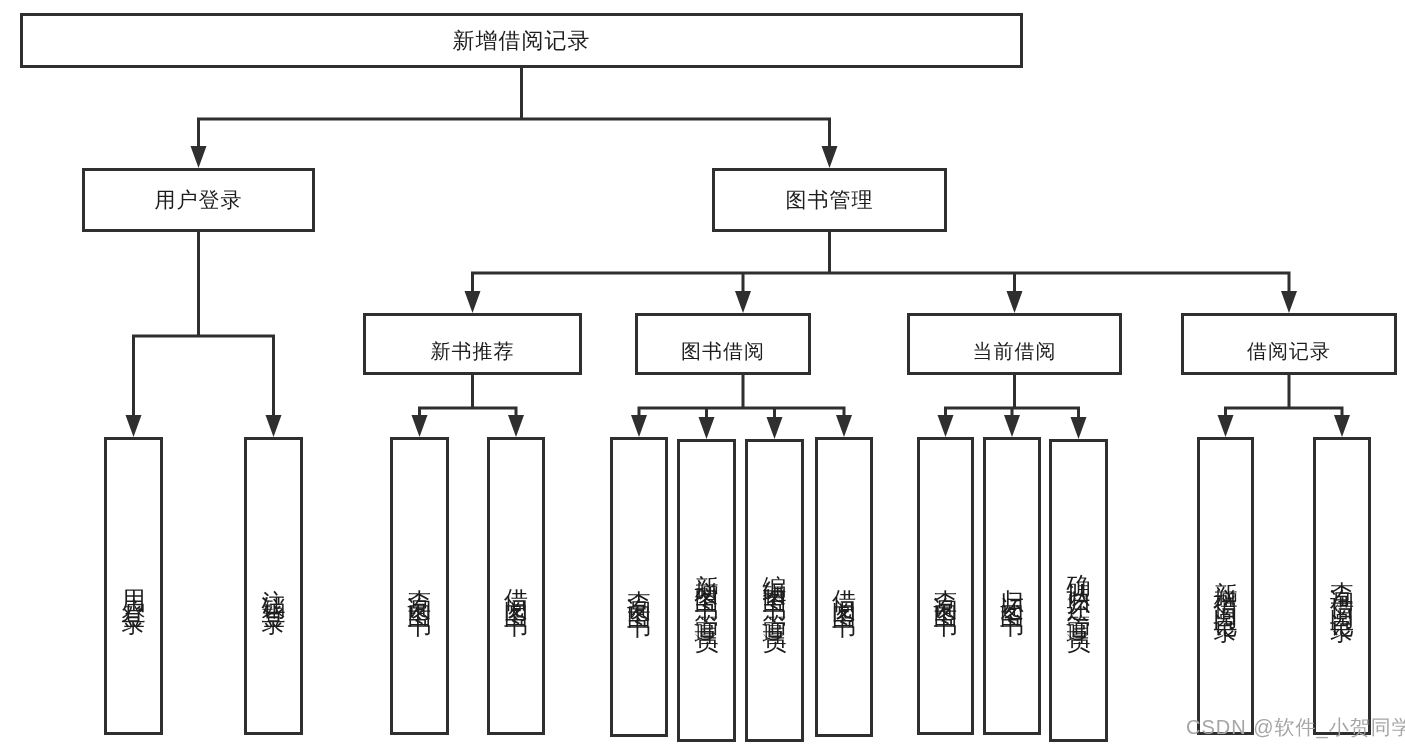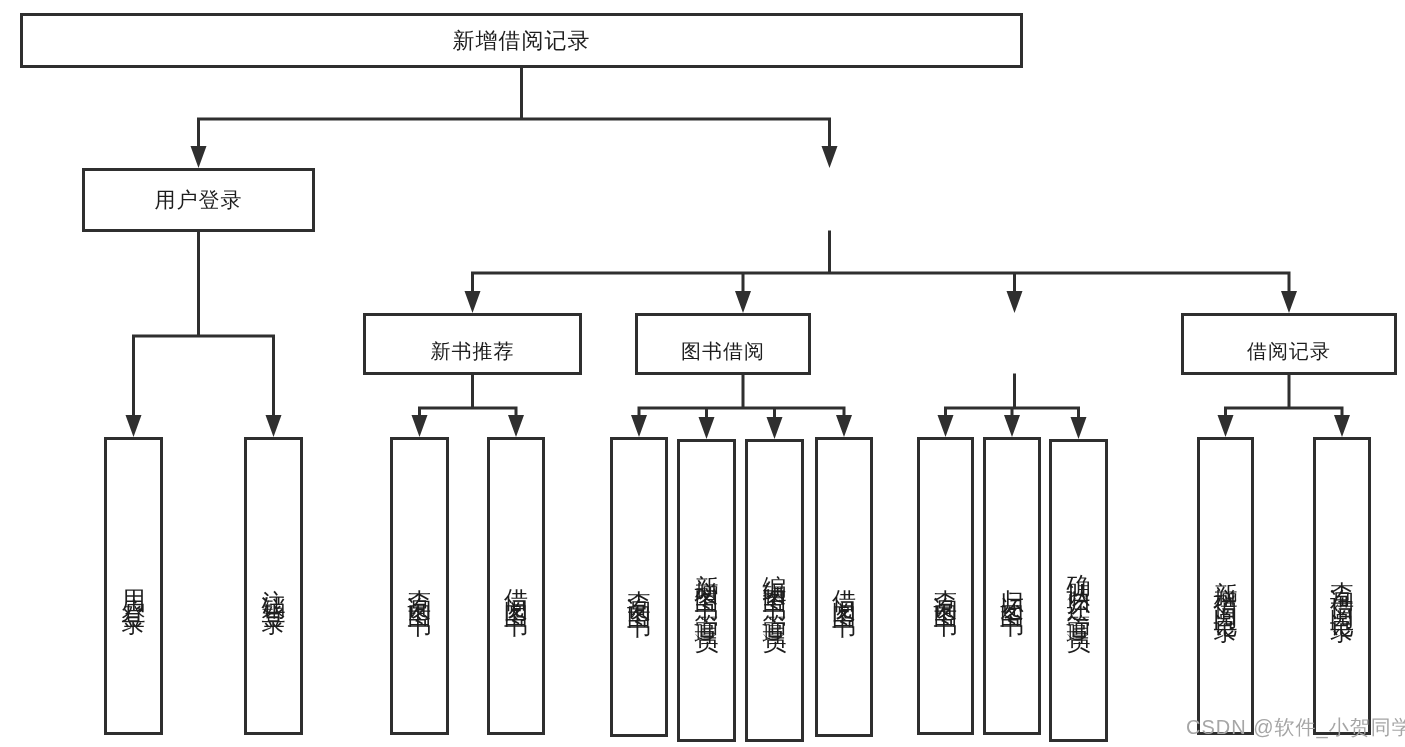--- a/index.html
+++ b/index.html
@@ -85,26 +85,32 @@
     "></path>
   </svg>
 
   <div class="box root" style="left:20px;top:13px;width:1003px;height:55px">
     <span>新增借阅记录</span>
   </div>
 
   <div class="box lvl2" style="left:82px;top:168px;width:233px;height:64px">
     <span>用户登录</span>
   </div>
+  <div class="box lvl2" style="left:712px;top:168px;width:235px;height:64px">
+    <span>图书管理</span>
+  </div>
 
   <div class="box lvl3" style="left:363px;top:313px;width:219px;height:62px">
     <span>新书推荐</span>
   </div>
   <div class="box lvl3" style="left:635px;top:313px;width:176px;height:62px">
     <span>图书借阅</span>
+  </div>
+  <div class="box lvl3" style="left:907px;top:313px;width:215px;height:62px">
+    <span>当前借阅</span>
   </div>
   <div class="box lvl3" style="left:1181px;top:313px;width:216px;height:62px">
     <span>借阅记录</span>
   </div>
 
   <div class="box leaf" style="left:104px;top:437px;width:59px;height:298px">
     <span class="vtext">用户登录</span>
   </div>
   <div class="box leaf" style="left:244px;top:437px;width:59px;height:298px">
     <span class="vtext">注销登录</span>

